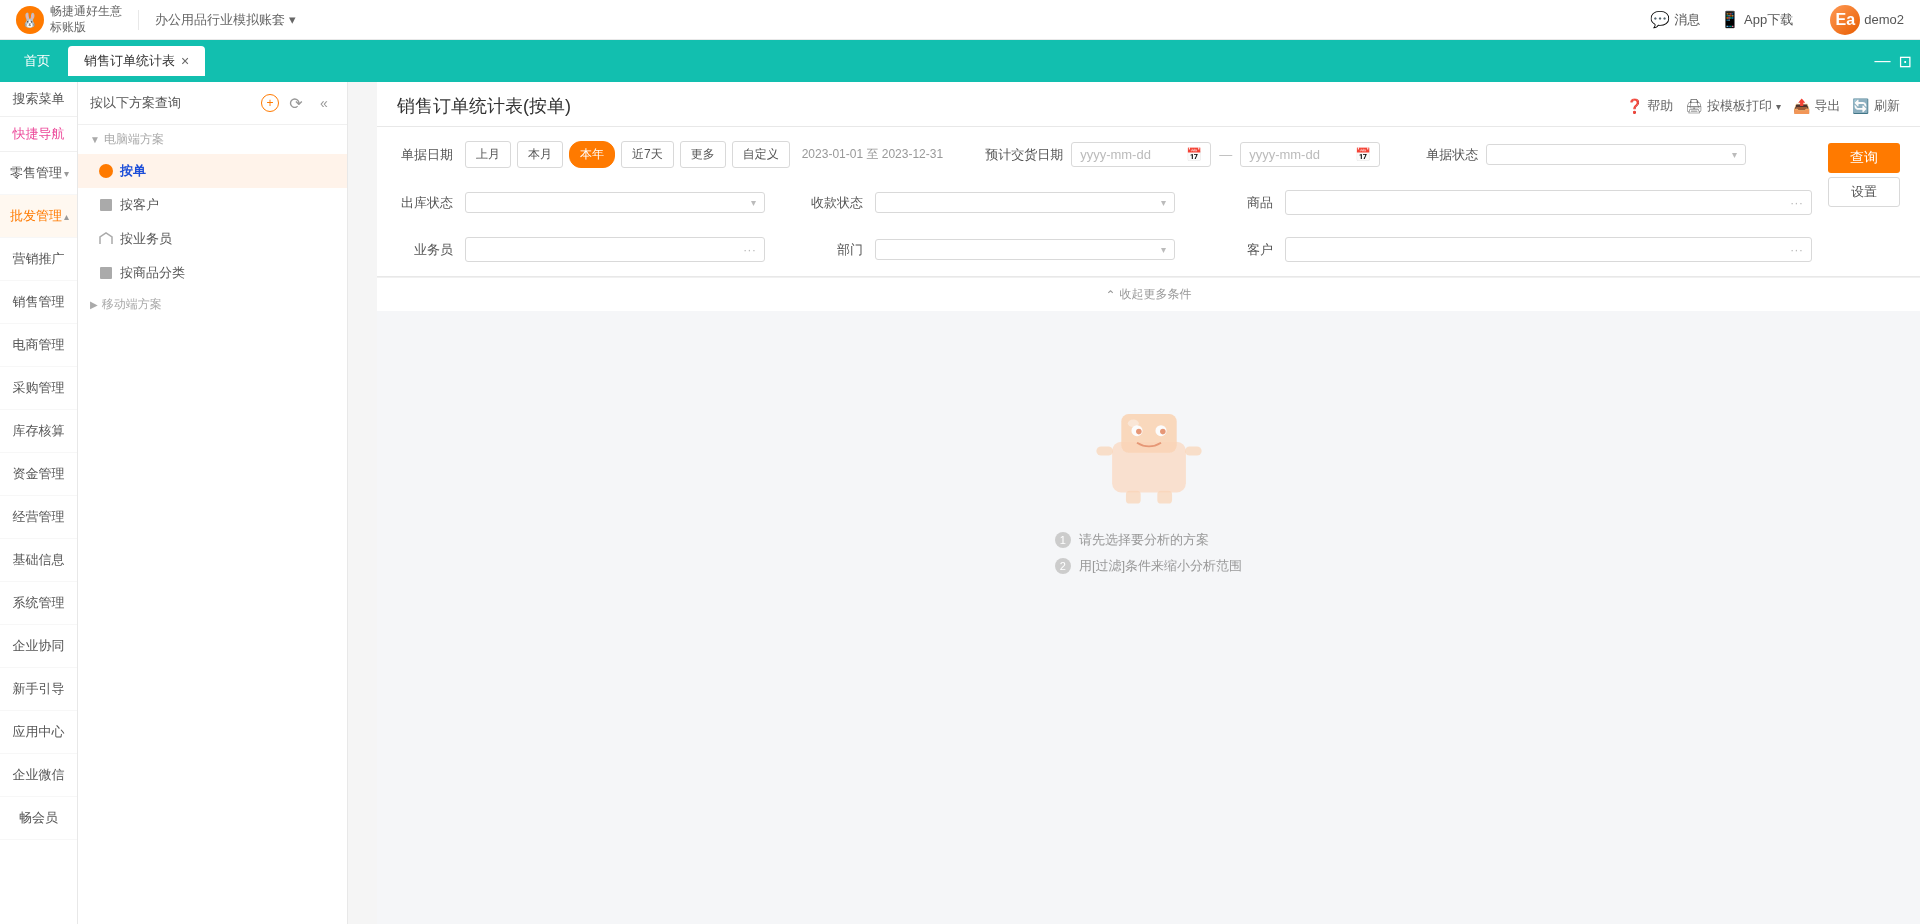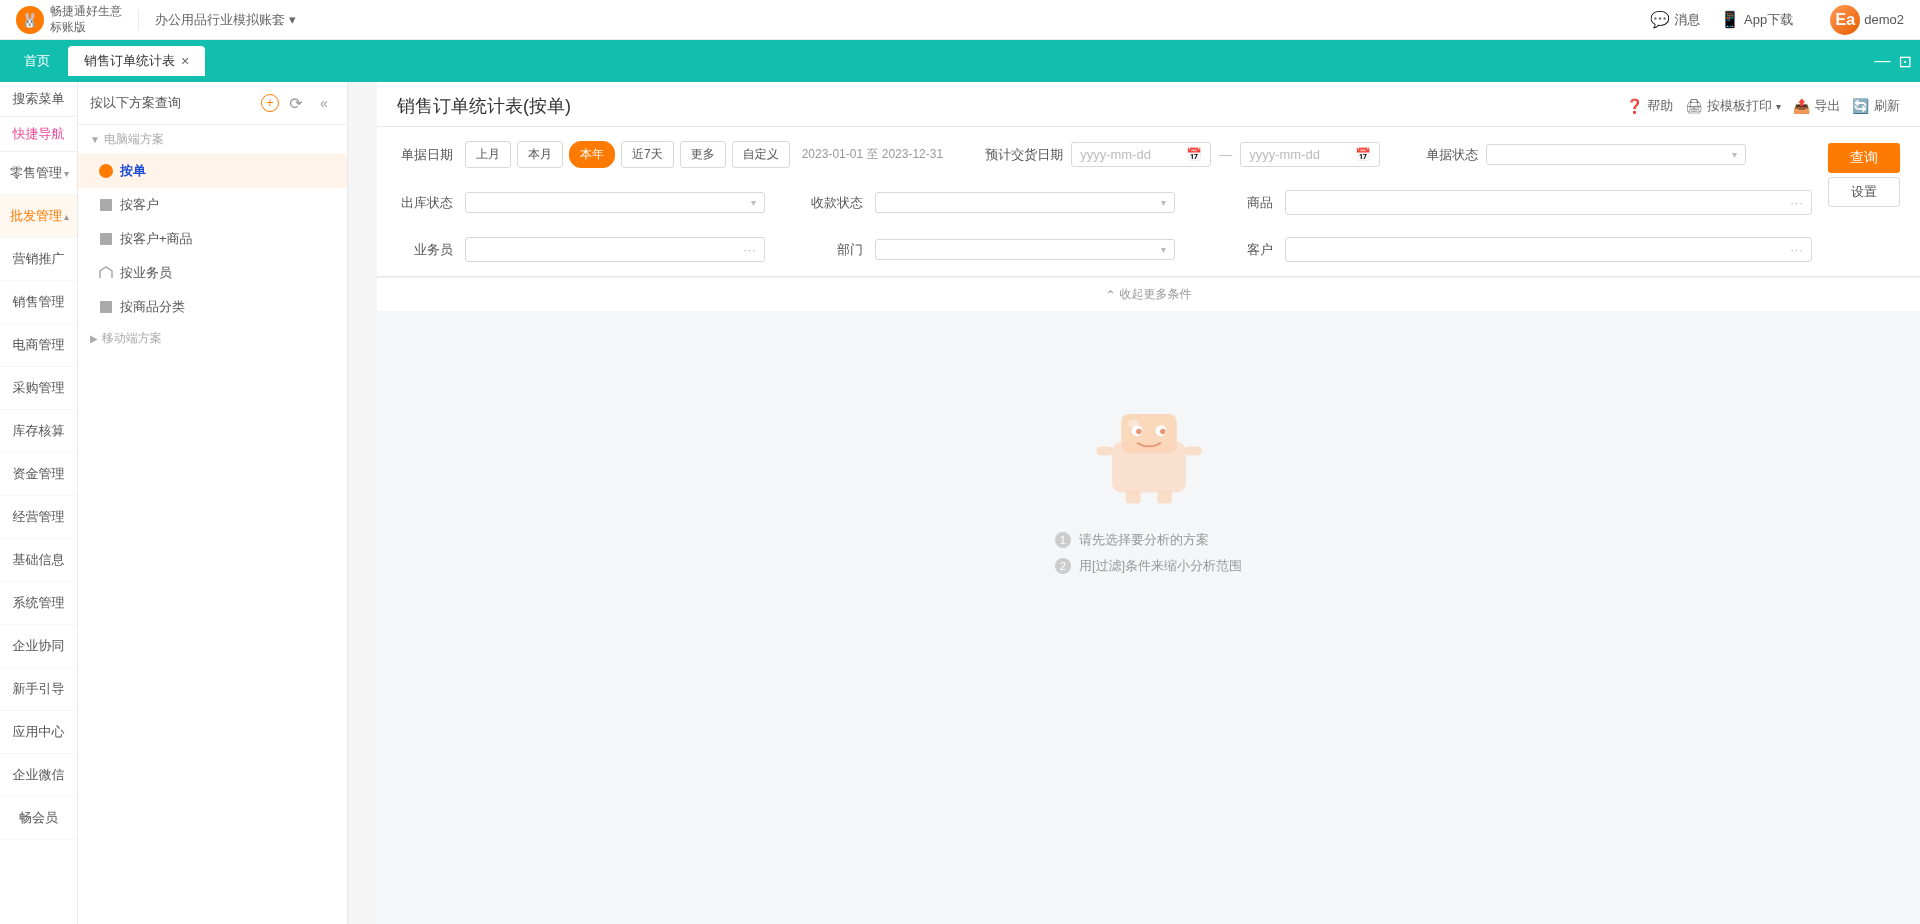--- a/index.html
+++ b/index.html
@@ -234,28 +234,20 @@
       <div class="tree-item">
         <div class="tree-item-icon gray">
           <svg width="14" height="14" viewBox="0 0 14 14">
               <rect x="1" y="1" width="12" height="12" rx="1" fill="#aaa"></rect>
             </svg>
         </div>
         <span>按客户</span>
       </div>
 
 
-      <div class="tree-item">
-        <div class="tree-item-icon gray">
-          <svg width="14" height="14" viewBox="0 0 14 14">
-              <rect x="1" y="1" width="12" height="12" rx="1" fill="#aaa"></rect>
-            </svg>
-        </div>
-        <span>按客户+商品</span>
-      </div>
 
       <div class="tree-item">
         <div class="tree-item-icon gray">
           <svg width="14" height="14" viewBox="0 0 14 14">
               <polyline points="1,12 1,5 7,1 13,5 13,12" fill="none" stroke="#aaa" stroke-width="1.5"></polyline>
             </svg>
         </div>
         <span>按业务员</span>
       </div>
 

